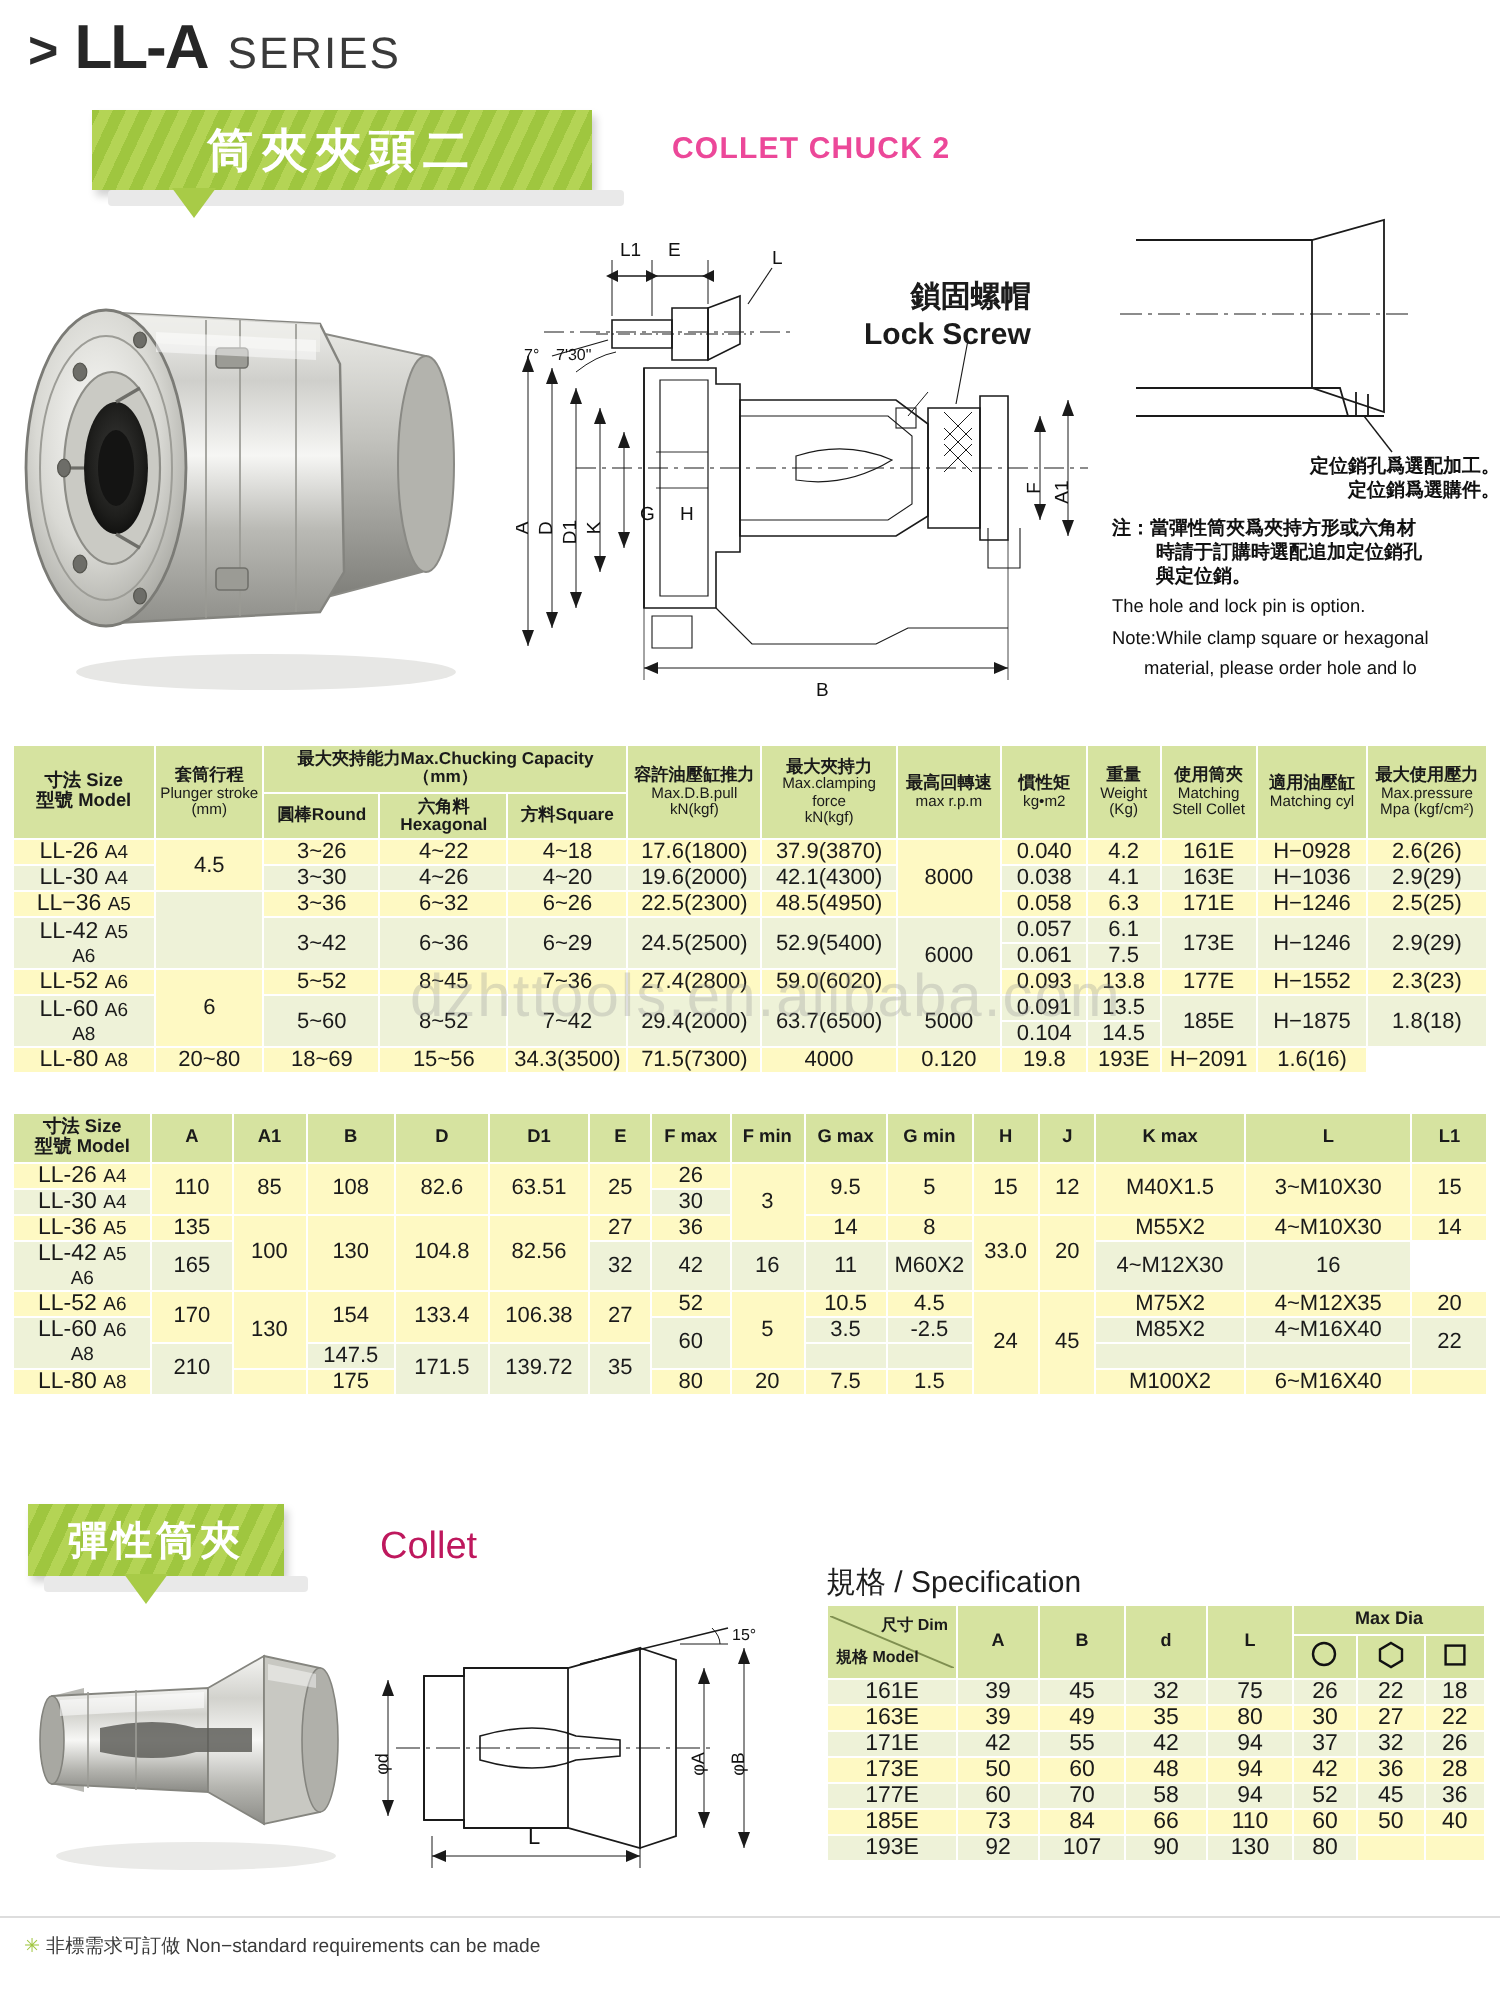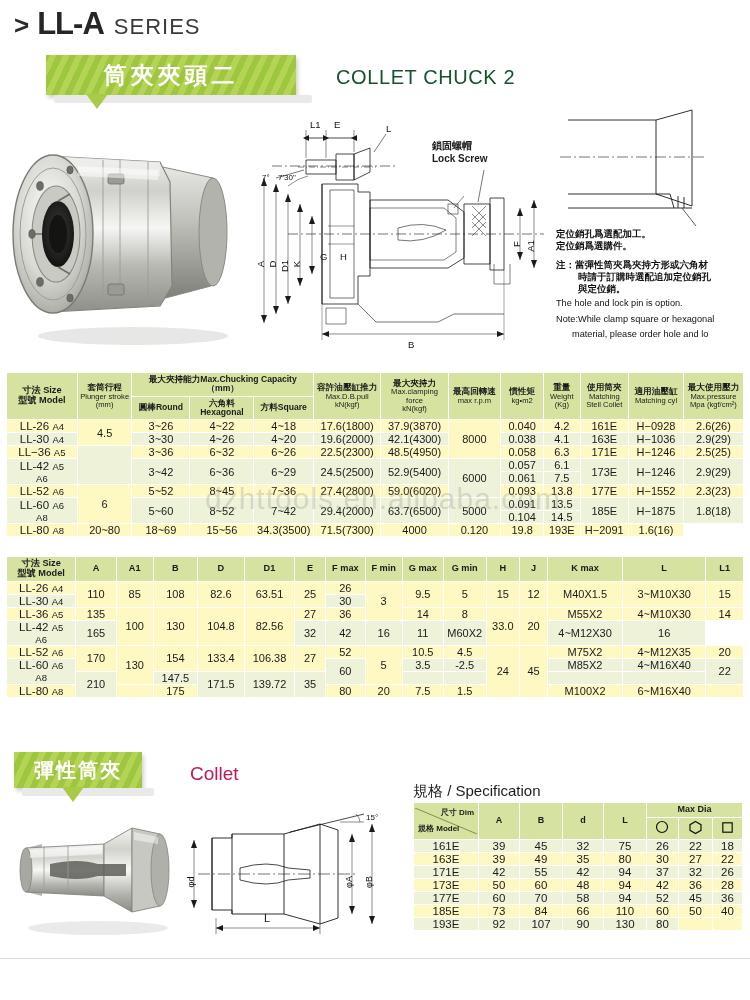--- a/index.html
+++ b/index.html
@@ -18,21 +18,21 @@
      background:repeating-linear-gradient(-65deg,#9fc63f 0 6px,#b4d455 6px 12px);
      color:#fff;font-weight:bold;display:flex;align-items:center;justify-content:center;
      box-shadow:2px 3px 4px rgba(0,0,0,.18);}
   .ribbon .tail{width:0;height:0;border-left:11px solid transparent;
      border-right:11px solid transparent;border-top:15px solid #a8cb47;
      position:absolute;left:40px;bottom:-14px;}
   .ribbon .shadowbar{position:absolute;height:8px;background:#e9e9e9;border-radius:2px;}
 
   #ribbon1{left:46px;top:55px;}
   #ribbon1 .plate{width:250px;height:40px;font-size:23px;letter-spacing:4px;}
-  #title1{left:336px;top:66px;font-size:20px;font-weight:normal;letter-spacing:.6px;color:#14532d;}
+  #title1{left:336px;top:66px;font-size:15px;font-weight:bold;letter-spacing:.6px;color:#ec4899;}
 
   #ribbon2{left:14px;top:752px;}
   #ribbon2 .plate{width:128px;height:36px;font-size:20px;letter-spacing:2px;}
   #title2{left:190px;top:763px;font-size:19px;color:#be185d;}
 
   
   .photo{border-radius:3px;}
   #chuck-photo{left:8px;top:108px;width:250px;height:240px;}
   #collet-photo{left:8px;top:800px;width:175px;height:140px;}
 
@@ -40,21 +40,21 @@
   #dwg-main{left:258px;top:108px;width:290px;height:242px;}
   #dwg-right{left:560px;top:108px;width:188px;height:120px;}
   #dwg-collet{left:180px;top:800px;width:240px;height:148px;}
 
   
   #notes{left:556px;top:228px;width:194px;line-height:1.25;}
   #notes .cn{font-size:9.5px;font-weight:bold;color:#111;}
   #notes .cn.ind{padding-left:22px;}
   #notes .en{font-size:9.2px;color:#111;margin-top:4px;}
   #notes .en.ind{padding-left:16px;}
-  #notes .blk1{text-align:left;margin-bottom:7px;}
+  #notes .blk1{text-align:right;margin-bottom:7px;}
 
   
   table{border-collapse:collapse;font-size:11px;text-align:center;}
   table td,table th{border:1px solid #fff;padding:0;font-weight:normal;color:#1a1a1a;}
   .hdr{background:#d6e3a0;font-size:8.6px;line-height:1.08;padding:2px 1px;font-weight:bold;}
   .hdr .big{font-size:9.2px;}
   .hdr .sm{font-size:7.6px;font-weight:normal;}
   .r-w{background:#fef9c3;}
   .r-g{background:#eef2d8;}
   .model{font-size:11.5px;text-align:center;white-space:nowrap;}
@@ -278,21 +278,21 @@
       <text x="82" y="152">H</text>
     <text x="258" y="132" transform="rotate(-90 262 132)" text-anchor="middle">F</text>
     <text x="272" y="134" transform="rotate(-90 276 134)" text-anchor="middle">A1</text>
     <text x="150" y="240">B</text>
     <text x="4" y="72" font-size="8">7°</text>
     <text x="20" y="72" font-size="8">7'30"</text>
   </g>
 </svg>
 <div class="abs" style="left:710px;top:125px;"></div>
 
-<div class="abs" style="left:432px;top:140px;font-size:10px;font-weight:bold;text-align:left;line-height:1.25;">
+<div class="abs" style="left:432px;top:140px;font-size:15px;font-weight:bold;text-align:right;line-height:1.25;">
   <div>鎖固螺帽</div>
   <div>Lock Screw</div>
 </div>
 
 <svg class="abs" id="dwg-right" viewBox="0 0 188 120">
   <g stroke="#1a1a1a" fill="none" stroke-width="0.9">
     <path d="M8 12 L96 12 L132 2 L132 98 L96 86 L8 86"></path>
     <path d="M96 12 L96 86"></path>
     <path d="M8 100 L132 100"></path>
     <path d="M96 86 L110 86 L114 100"></path>
@@ -860,13 +860,14 @@
       <td>80</td>
       <td class="r-w"></td>
       <td class="r-w"></td>
     </tr>
   </tbody>
 </table>
 </div>
 
 <div class="abs" id="footdiv"></div>
 <div class="abs" id="footer">
+  <div class="row"><span class="star">✳</span><span>非標需求可訂做  Non−standard requirements can be made</span></div>
 </div>
 
 </body></html>

